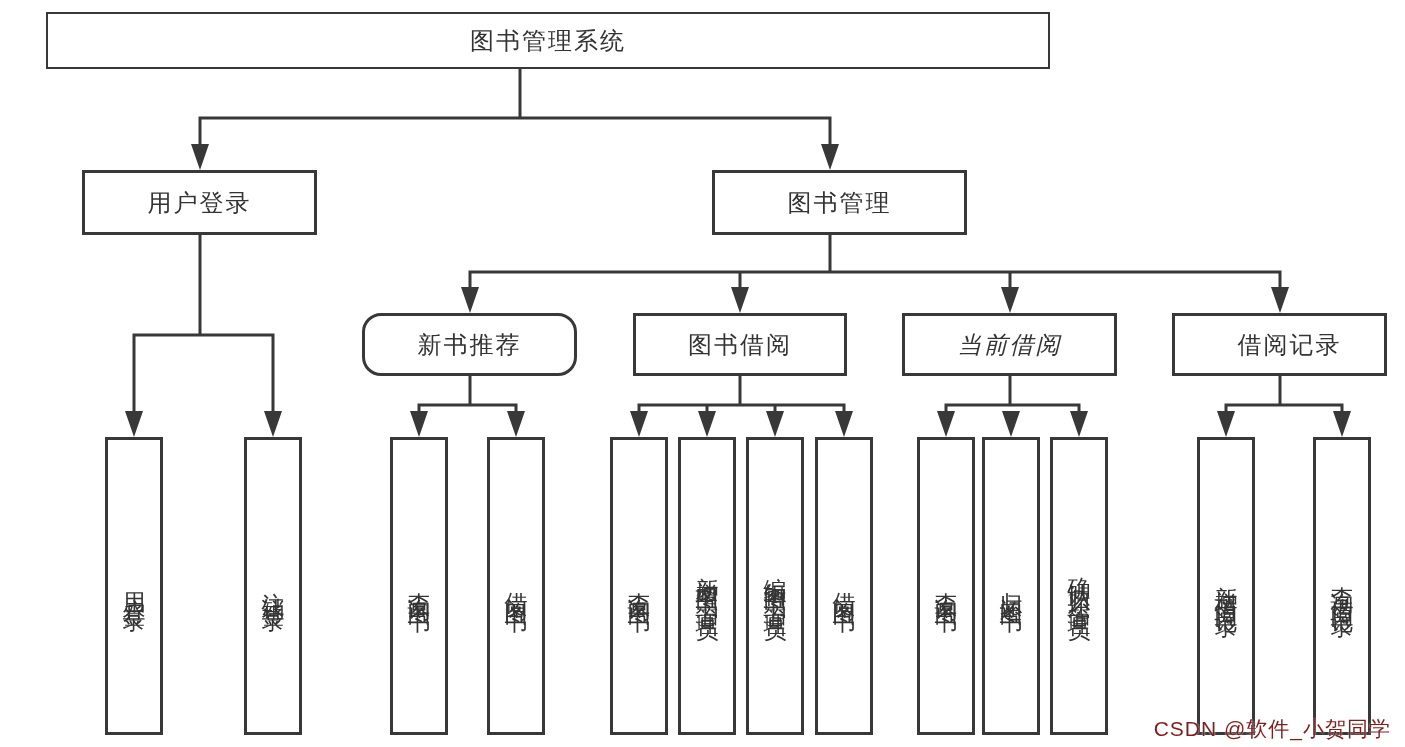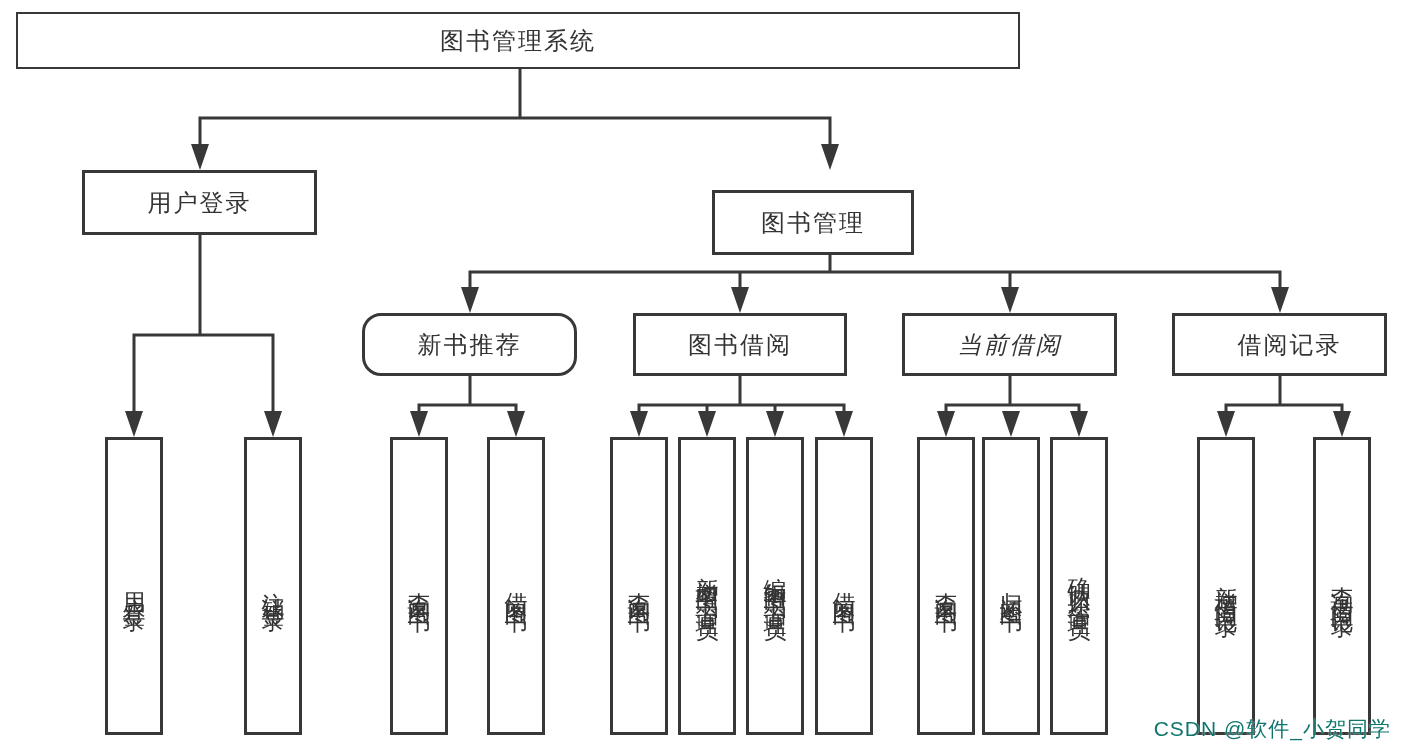--- a/index.html
+++ b/index.html
@@ -19,21 +19,21 @@
     border: 3px solid #383838;
     background: #ffffff;
     display: flex;
     align-items: center;
     justify-content: center;
     font-size: 24px;
     letter-spacing: 2px;
     color: #333333;
     white-space: nowrap;
   }
-  .hbox.root { border-width: 2px; }
+  .hbox.root { border-width: 2px; margin-left: 30px; }
   .vbox {
     position: absolute;
     width: 58px;
     height: 298px;
     top: 437px;
     border: 3px solid #383838;
     background: #ffffff;
     display: flex;
     align-items: center;
     justify-content: center;
@@ -45,21 +45,21 @@
     letter-spacing: 6px;
     line-height: 1;
     color: #333333;
   }
   .watermark {
     position: absolute;
     right: 14px;
     bottom: 4px;
     font-size: 21px;
     letter-spacing: 1px;
-    color: #0f766e;
+    color: #7f1d1d;
     text-shadow: 0 0 2px #ffffff;
     white-space: nowrap;
   }
 </style>
 </head>
 <body>
 
 <div class="stage">
 
   <svg class="connectors" width="1405" height="747" viewBox="0 0 1405 747">
@@ -103,21 +103,21 @@
              M639 437 l-9 -26 h18 Z  M707 437 l-9 -26 h18 Z
              M775 437 l-9 -26 h18 Z  M844 437 l-9 -26 h18 Z
              M946 437 l-9 -26 h18 Z  M1011 437 l-9 -26 h18 Z
              M1079 437 l-9 -26 h18 Z M1226 437 l-9 -26 h18 Z
              M1342 437 l-9 -26 h18 Z"></path>
   </svg>
 
   <div class="hbox root" style="left:16px; top:12px; width:1004px; height:57px;">图书管理系统</div>
 
   <div class="hbox" style="left:82px; top:170px; width:235px; height:65px;">用户登录</div>
-  <div class="hbox" style="left:712px; top:170px; width:202px; height:65px;margin-top:20px;">图书管理</div>
+  <div class="hbox" style="left:712px; top:170px; width:255px; height:65px;">图书管理</div>
 
   <div class="hbox" style="left:362px; top:313px; width:215px; height:63px;border-radius:19px;">新书推荐</div>
   <div class="hbox" style="left:633px; top:313px; width:214px; height:63px;">图书借阅</div>
   <div class="hbox" style="left:902px; top:313px; width:215px; height:63px;font-style:italic;">当前借阅</div>
   <div class="hbox" style="left:1172px; top:313px; width:215px; height:63px;padding-left:20px;">借阅记录</div>
 
   <div class="vbox" style="left:105px;">
     <span>用户登录</span>
   </div>
   <div class="vbox" style="left:244px;">

